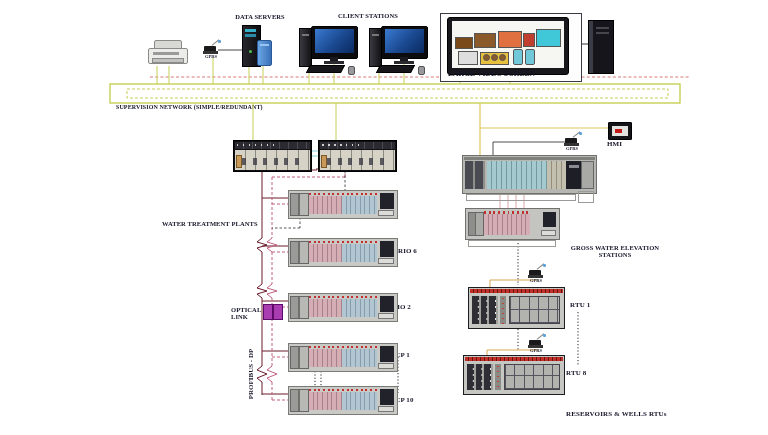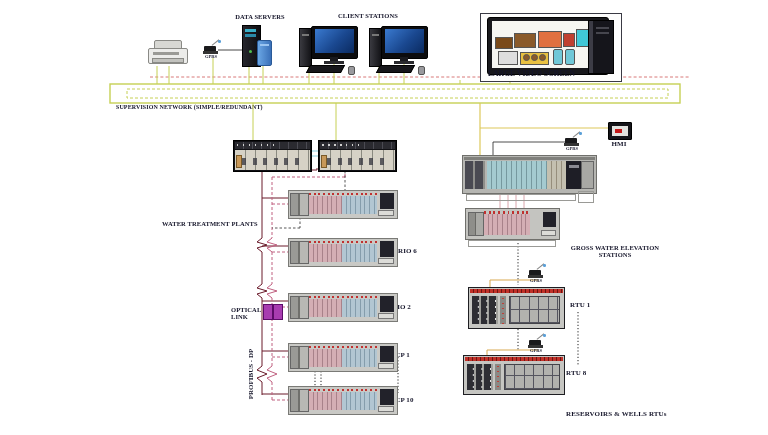--- a/index.html
+++ b/index.html
@@ -267,21 +267,21 @@
       </div>
     <div class="mon">
         <div class="scr"></div>
       </div>
     <div class="stand"></div>
       <div class="sbase"></div>
     <div class="kb"></div>
     <div class="mouse"></div>
   </div>
 
-  <div class="dev vbox" style="left:440px;top:13px;margin-left:40px;">
+  <div class="dev vbox" style="left:440px;top:13px;">
     <div class="tv">
       <div class="tvscr">
         <div class="ps" style="left:3px;top:16px;width:16px;height:10px;background:#7a4a1a;"></div>
         <div class="ps" style="left:22px;top:12px;width:20px;height:13px;background:#8a5a2a;"></div>
         <div class="ps" style="left:46px;top:10px;width:22px;height:15px;background:#e07040;"></div>
         <div class="ps" style="left:71px;top:12px;width:10px;height:12px;background:#c04030;"></div>
         <div class="ps" style="left:84px;top:8px;width:23px;height:16px;background:#40c8d8;"></div>
         <div class="ps" style="left:6px;top:30px;width:18px;height:12px;background:#dedede;"></div>
         <div class="ps" style="left:28px;top:31px;width:27px;height:11px;background:#e8c040;"></div>
         <div class="ps" style="left:31px;top:33px;width:5px;height:5px;background:#8a5a2a;border-radius:50%;"></div>
@@ -366,21 +366,21 @@
   <div class="lbl" style="left:231px;top:306px;width:36px;font-size:6.5px;">OPTICAL LINK</div>
   <div class="dev optbox" style="left:263px;top:304px;"></div>
   <div class="dev optbox" style="left:273px;top:304px;"></div>
 
   <div class="vlabel" style="left:251px;top:374px;">PROFIBUS - DP</div>
 
   <div class="dev hmi" style="left:608px;top:122px;">
     <div class="scr"></div>
       <div class="red"></div>
   </div>
-  <div class="lbl" style="left:607px;top:140px;width:24px;text-align:center;">HMI</div>
+  <div class="lbl" style="left:607px;top:140px;width:24px;">HMI</div>
 
   <div class="dev gprs" style="left:564px;top:132px;">
     <span class="ant"></span>
     <span class="tip"></span>
       <span class="body"></span>
       <span class="base"></span>
     <span class="glbl">GPRS</span>
   </div>
 
   <div class="dev bigrack" style="left:462px;top:155px;">

